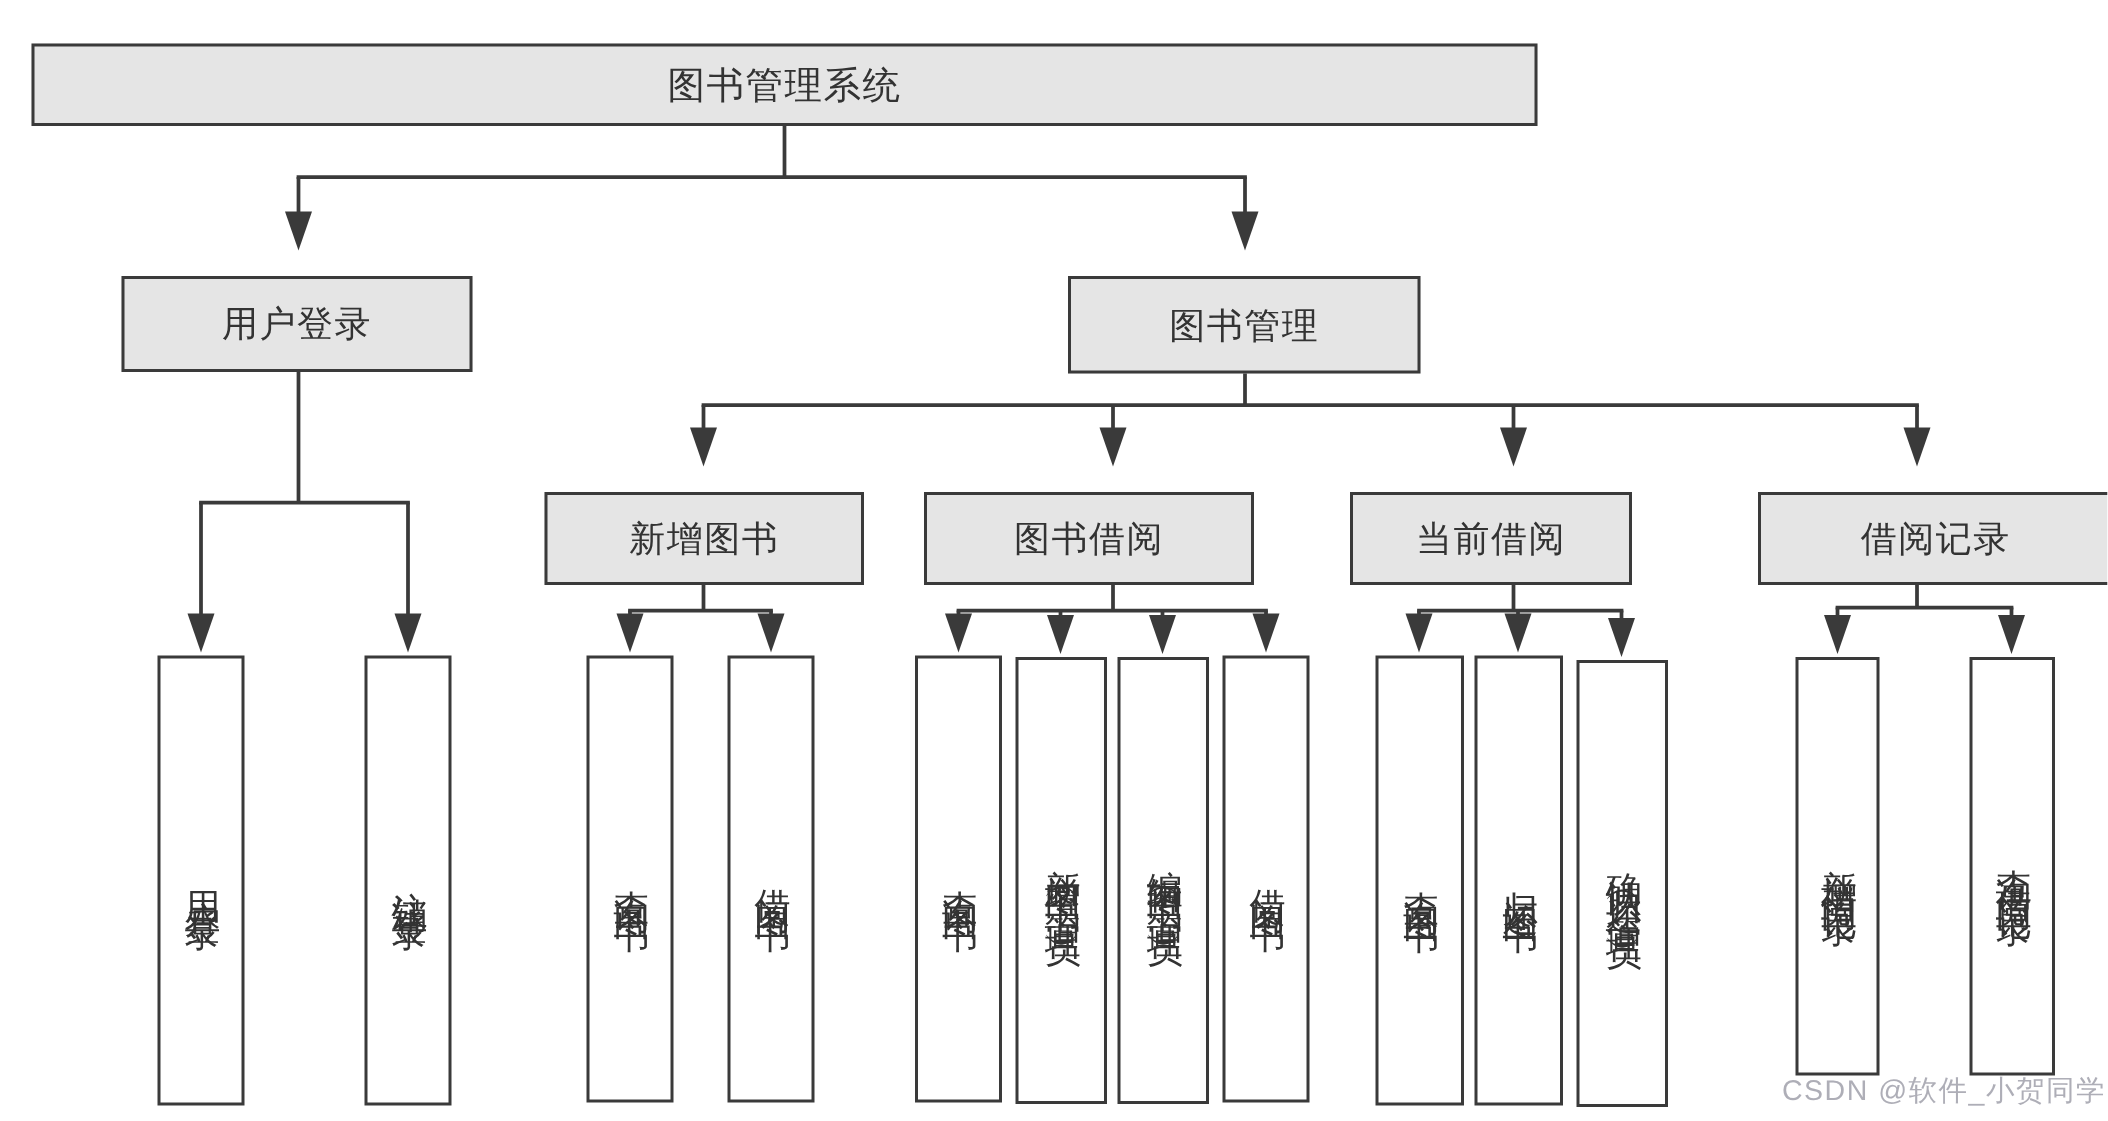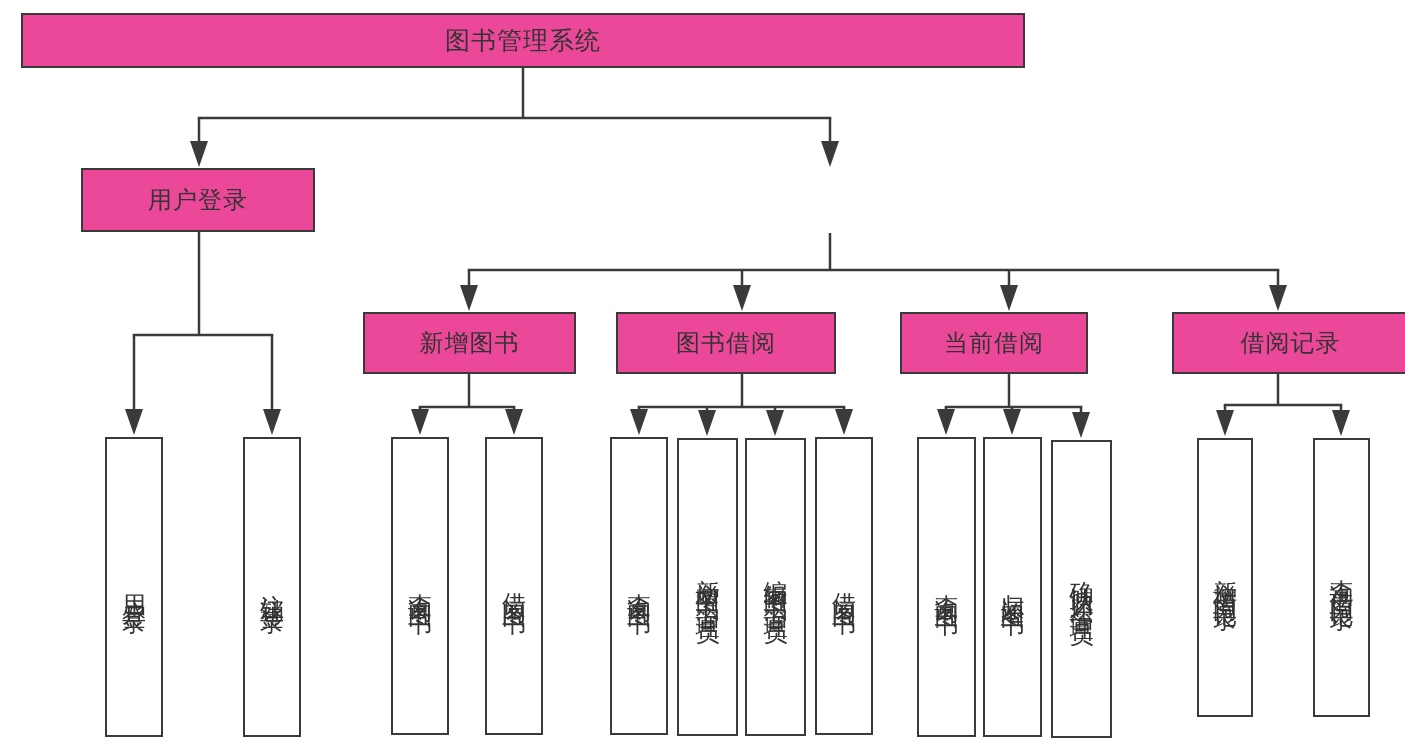--- a/index.html
+++ b/index.html
@@ -15,29 +15,30 @@
   .wires {
     position: absolute;
     left: 0; top: 0;
     width: 1405px; height: 747px;
     pointer-events: none;
   }
   .wires line { stroke: #3a3a3a; stroke-width: 2.5; }
   .wires polygon { fill: #3a3a3a; stroke: none; }
   .hbox {
     position: absolute;
-    background: #ec4899;
+    background: #e5e5e5;
     border: 2.5px solid #3a3a3a;
     display: flex;
     align-items: center;
     justify-content: center;
     box-sizing: border-box;
     font-size: 24px;
     letter-spacing: 1px;
     white-space: nowrap;
+    margin-top: 16px;
   }
   .hbox.root { font-size: 25px; }
   .vbox {
     position: absolute;
     background: #ffffff;
     border: 2.5px solid #3a3a3a;
     display: flex;
     align-items: center;
     justify-content: center;
     box-sizing: border-box;
@@ -136,20 +137,21 @@
       <line x1="1225" y1="405" x2="1225" y2="414"></line>
       <polygon points="1225,436 1216,410 1234,410"></polygon>
       <line x1="1341" y1="405" x2="1341" y2="414"></line>
       <polygon points="1341,436 1332,410 1350,410"></polygon>
     </g>
   </svg>
 
   <div class="hbox root" style="left:21px; top:13px; width:1004px; height:55px;">图书管理系统</div>
 
   <div class="hbox" style="left:81px; top:168px; width:234px; height:64px;">用户登录</div>
+  <div class="hbox" style="left:712px; top:168px; width:235px; height:65px;">图书管理</div>
 
   <div class="hbox" style="left:363px; top:312px; width:213px; height:62px;">新增图书</div>
   <div class="hbox" style="left:616px; top:312px; width:220px; height:62px;">图书借阅</div>
   <div class="hbox" style="left:900px; top:312px; width:188px; height:62px;">当前借阅</div>
   <div class="hbox" style="left:1172px; top:312px; width:237px; height:62px;">借阅记录</div>
 
   <div class="vbox" style="left:105px; top:437px; width:58px; height:300px;">
     <span class="vtext">用户登录</span>
   </div>
   <div class="vbox" style="left:243px; top:437px; width:58px; height:300px;">
@@ -186,14 +188,15 @@
     <span class="vtext">确认归还（管理员）</span>
   </div>
 
   <div class="vbox" style="left:1197px; top:438px; width:56px; height:279px;">
     <span class="vtext">新增借阅记录</span>
   </div>
   <div class="vbox" style="left:1313px; top:438px; width:57px; height:279px;">
     <span class="vtext">查询借阅记录</span>
   </div>
 
+  <div class="watermark">CSDN @软件_小贺同学</div>
 
 </div>
 
 </body></html>

